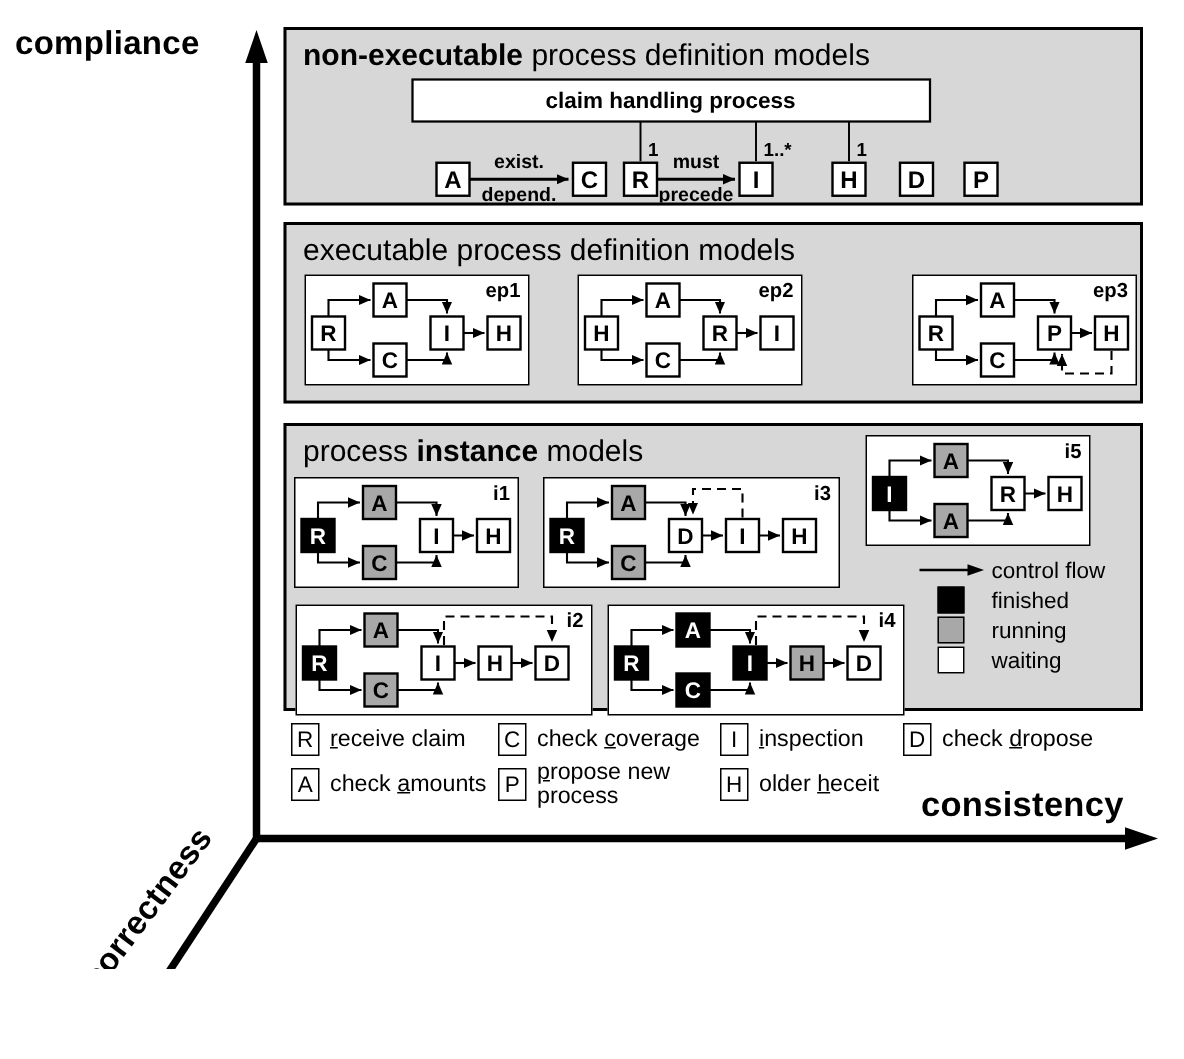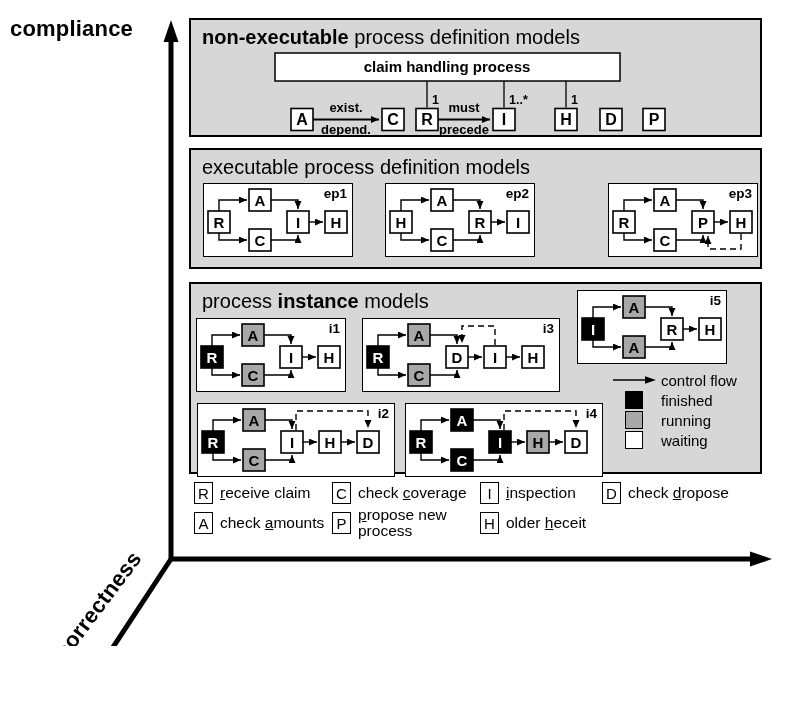--- a/index.html
+++ b/index.html
@@ -45,20 +45,21 @@
       <line x1="171" y1="559" x2="171" y2="42"></line>
       <polygon points="171,20 163.5,42 178.5,42" stroke="none"></polygon>
       <line x1="171" y1="559" x2="750" y2="559"></line>
       <polygon points="772,559 750,551.5 750,566.5" stroke="none"></polygon>
       <line x1="171" y1="559" x2="100" y2="667"></line>
       <polygon points="88,685 94.3,662.6 106.7,671.2" stroke="none"></polygon>
     </g>
   </svg>
 
   <div class="axis-label lbl-compliance">compliance</div>
+  <div class="axis-label lbl-consistency">consistency</div>
   <div class="axis-label lbl-correctness">correctness</div>
 
   <section class="panel panel-1">
     <svg class="nonexec-svg" width="569" height="115" id="nonexec-svg">
         <defs>
           <marker id="arw-nonexec" markerWidth="10" markerHeight="9" refX="8" refY="3.5" orient="auto" markerUnits="userSpaceOnUse">
             <path d="M0,0 L8,3.5 L0,7 Z" fill="#000"></path>
           </marker>
         </defs>
         <rect x="84" y="33" width="345" height="28" fill="#fff" stroke="#000" stroke-width="1.5"></rect>

